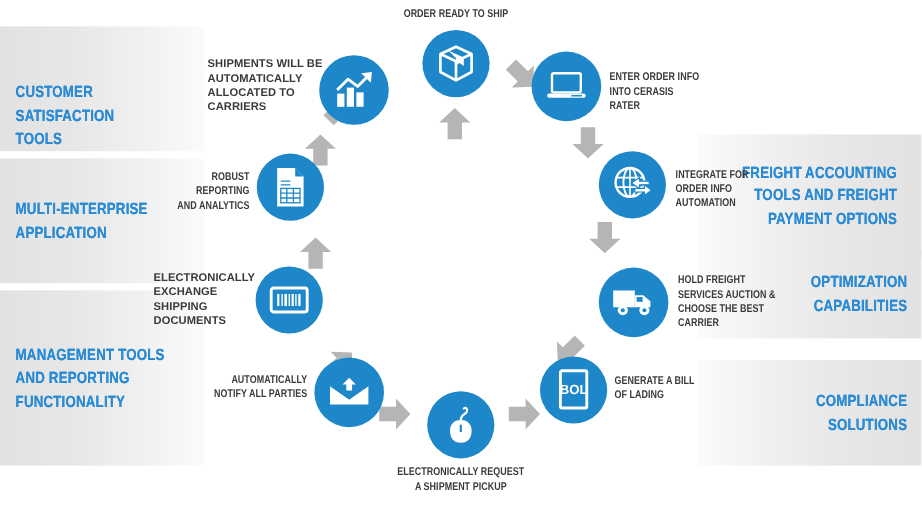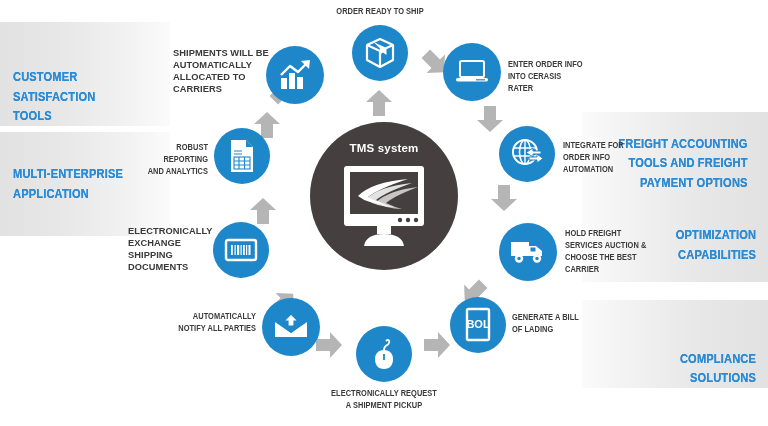--- a/index.html
+++ b/index.html
@@ -101,31 +101,36 @@
 
   <div class="panel p-left" style="top:22px;height:104px;align-items:flex-end;">
     <div class="panel-text">CUSTOMER
 SATISFACTION
 TOOLS</div>
   </div>
   <div class="panel p-left" style="top:132px;height:104px;">
     <div class="panel-text">MULTI-ENTERPRISE
 APPLICATION</div>
   </div>
+  <div class="panel p-left" style="top:242px;height:146px;">
+    <div class="panel-text">MANAGEMENT TOOLS
+AND REPORTING
+FUNCTIONALITY</div>
+  </div>
 
   <div class="panel right p-right" style="top:112px;height:102px;justify-content:center;">
     <div class="panel-text">FREIGHT ACCOUNTING
 TOOLS AND FREIGHT
 PAYMENT OPTIONS</div>
   </div>
   <div class="panel right p-right" style="top:208px;height:74px;">
     <div class="panel-text">OPTIMIZATION
 CAPABILITIES</div>
   </div>
-  <div class="panel right p-right" style="top:300px;height:88px;align-items:flex-end;">
+  <div class="panel right p-right" style="top:300px;height:88px;">
     <div class="panel-text">COMPLIANCE SOLUTIONS</div>
   </div>
 
   <div class="arrow" style="left:364px;top:88px;">
     <svg width="30" height="30" viewBox="0 0 30 30">
         <polygon points="15,2 28,14 21,14 21,28 9,28 9,14 2,14" fill="#b5b5b5"></polygon>
       </svg>
   </div>
 
   <div class="arrow" style="left:420px;top:48px;">
@@ -197,39 +202,20 @@
   </div>
 
   <div class="arrow" style="left:268px;top:76px;">
     <svg width="30" height="30" viewBox="0 0 30 30">
         <g transform="rotate(45 15 15)">
           <polygon points="15,2 28,14 21,14 21,28 9,28 9,14 2,14" fill="#b5b5b5"></polygon>
         </g>
       </svg>
   </div>
 
-  <div id="hub">
-    <div id="hub-label">TMS system</div>
-    <div id="hub-monitor">
-      <svg width="96" height="82" viewBox="0 0 96 82">
-        <rect x="8" y="0" width="80" height="60" rx="3" fill="#ffffff"></rect>
-        <rect x="14" y="6" width="68" height="42" fill="#45403f"></rect>
-        <circle cx="64" cy="54" r="2.2" fill="#45403f"></circle>
-        <circle cx="72" cy="54" r="2.2" fill="#45403f"></circle>
-        <circle cx="80" cy="54" r="2.2" fill="#45403f"></circle>
-        <rect x="41" y="60" width="14" height="8" fill="#ffffff"></rect>
-        <path d="M28 80 Q30 68 48 68 Q66 68 68 80 Z" fill="#ffffff"></path>
-        <g fill="#ffffff">
-          <path d="M22 30 Q36 16 72 13 Q44 22 32 31 Q40 36 50 38 Q32 38 22 30 Z"></path>
-          <path d="M30 33 Q44 20 76 17 Q50 26 40 34 Q48 39 58 41 Q40 41 30 33 Z" opacity="0.85"></path>
-          <path d="M40 36 Q54 24 82 21 Q58 30 50 37 Q58 41 66 43 Q50 43 40 36 Z" opacity="0.7"></path>
-        </g>
-      </svg>
-    </div>
-  </div>
 
   <div class="node" style="left:352px;top:25px;width:56px;height:56px;">
     <span>
       <svg width="34" height="34" viewBox="0 0 34 34">
         <path d="M17 3 L30 9 L30 24 L17 31 L4 24 L4 9 Z" fill="none" stroke="#ffffff" stroke-width="2.2" stroke-linejoin="round"></path>
         <path d="M4 9 L17 15 L30 9" fill="none" stroke="#ffffff" stroke-width="2.2" stroke-linejoin="round"></path>
         <path d="M17 15 L17 31" stroke="#ffffff" stroke-width="2.2"></path>
         <path d="M10.5 6 L23.5 12 L23.5 19 L20 16.5 L17 18.5 L17 12.5 Z" fill="#ffffff"></path>
       </svg>
     </span>

